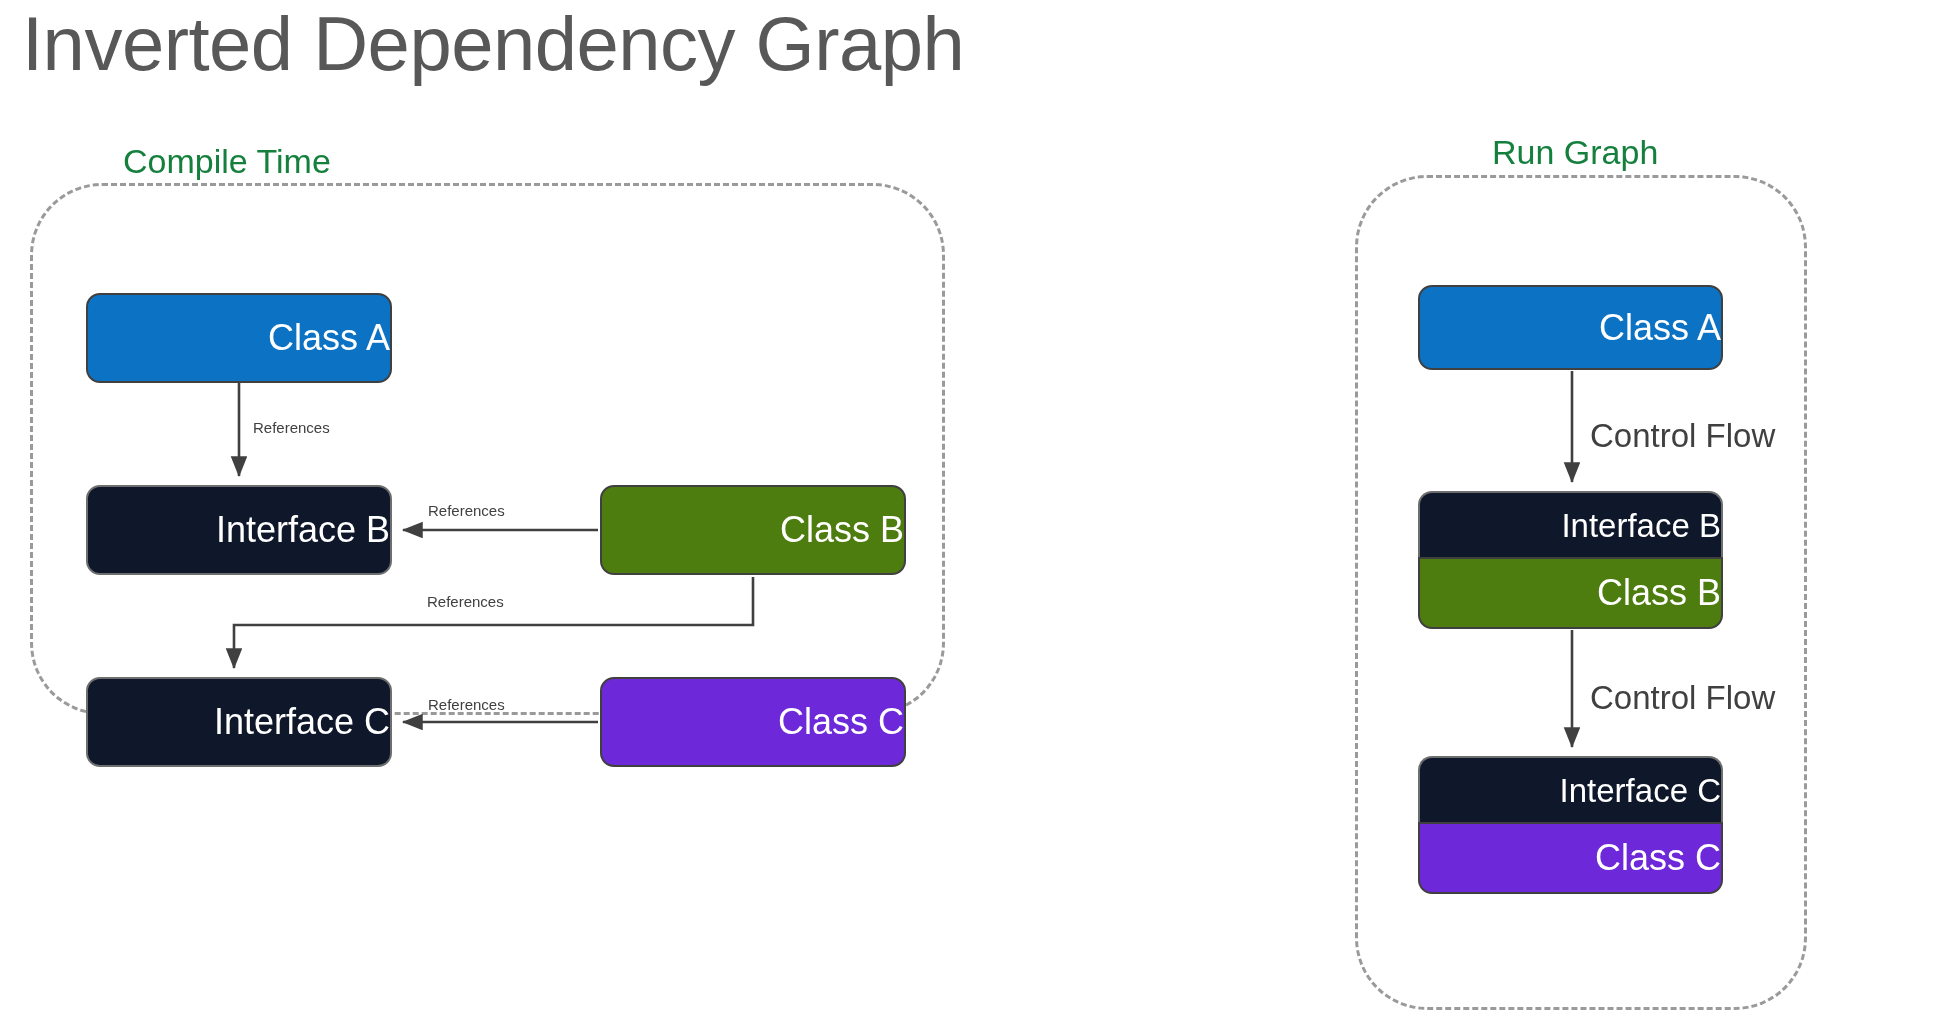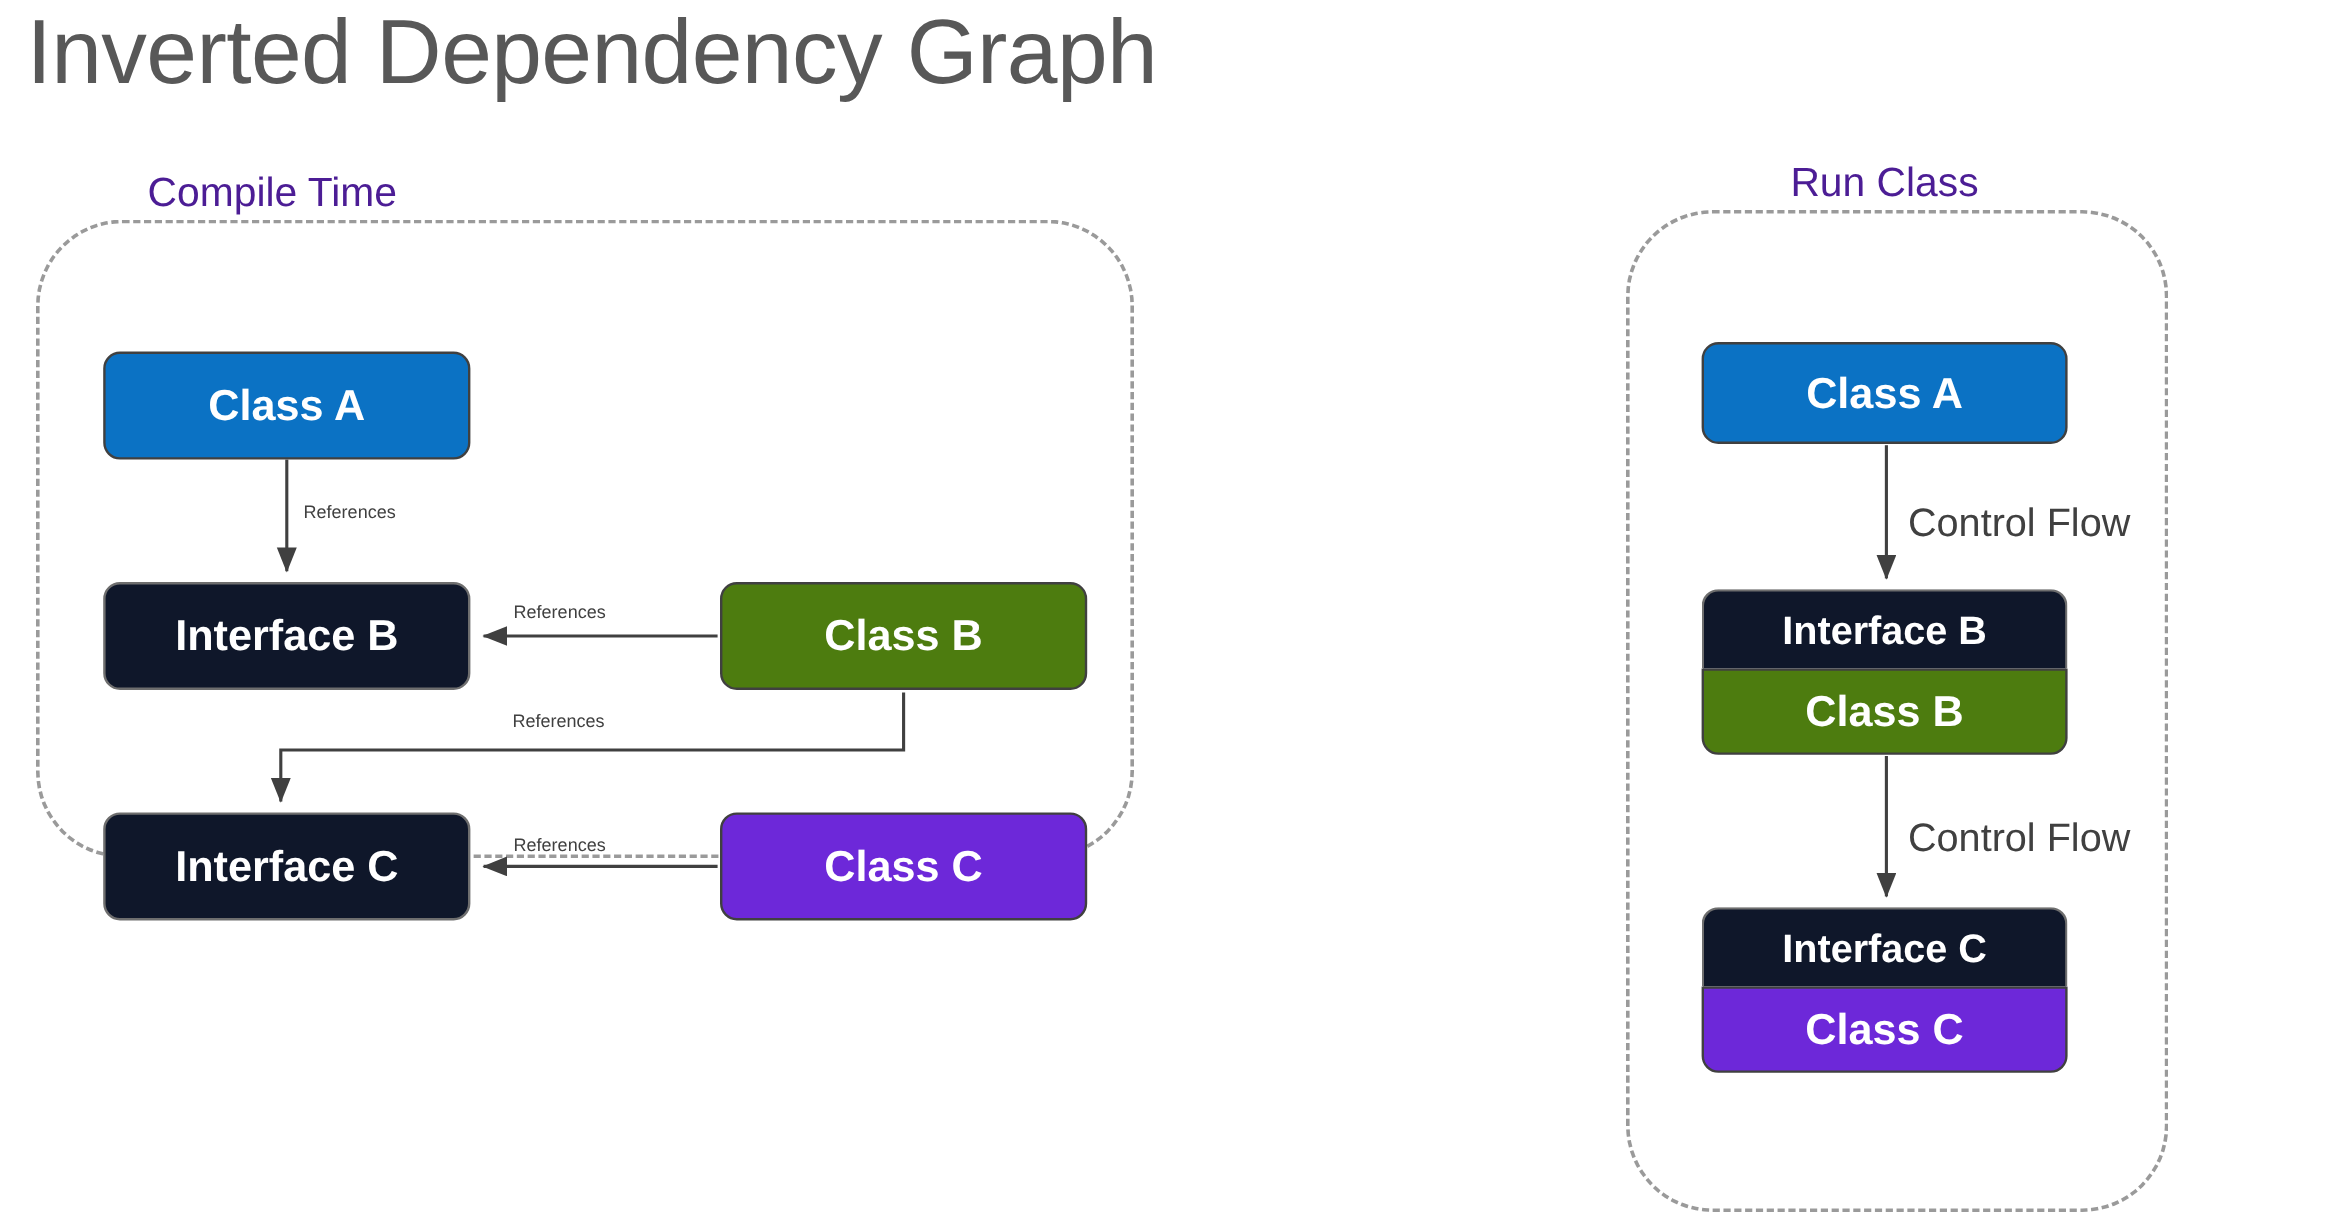--- a/index.html
+++ b/index.html
@@ -27,21 +27,21 @@
     font-size: 76px;
     font-weight: 400;
     color: #585858;
     letter-spacing: -0.5px;
     white-space: nowrap;
     line-height: 1.0;
   }
   .section-title {
     position: absolute;
     font-size: 34px;
-    color: #4c1d95;
+    color: #15803d;
     white-space: nowrap;
     text-align: right;
     line-height: 1.0;
   }
   #compile-title { left: 123px; top: 144px; }
   #runtime-title { left: 1492px; top: 135px; }
 
   .dashed-group {
     position: absolute;
     border: 3px dashed #9a9a9a;
@@ -52,24 +52,24 @@
   #compile-group { left: 30px; top: 183px; width: 915px; height: 532px; }
   #runtime-group { left: 1355px; top: 175px; width: 452px; height: 835px; }
 
   .node {
     position: absolute;
     box-sizing: border-box;
     border: 2.5px solid #404040;
     border-radius: 14px;
     display: flex;
     align-items: center;
-    justify-content: center;
+    justify-content: flex-end;
     color: #ffffff;
     font-size: 36px;
-    font-weight: 700;
+    font-weight: 400;
     white-space: nowrap;
     line-height: 1.0;
   }
   .node.blue   { background: #0B72C4; }
   .node.green  { background: #4d7c0f; }
   .node.purple { background: #6d28d9; }
   .node.gray   { background: #0f172a; border-color: #6e6e6e; }
 
   
   .node.stack-top    { border-radius: 14px 14px 0 0; border-bottom: none; }
@@ -125,21 +125,21 @@
   </div>
 
   <div class="edge-label" style="left:253px; top:420px;">References</div>
 
   <div class="edge-label" style="left:428px; top:503px;">References</div>
 
   <div class="edge-label" style="left:427px; top:594px;">References</div>
 
   <div class="edge-label" style="left:428px; top:697px;">References</div>
 
-  <div class="section-title" id="runtime-title">Run Class</div>
+  <div class="section-title" id="runtime-title">Run Graph</div>
 
   <div class="dashed-group" id="runtime-group"></div>
 
   <div class="node blue" style="left:1418px; top:285px; width:305px; height:85px;">
     <span>Class A</span>
   </div>
 
   <div class="node gray stack-top" style="left:1418px; top:491px; width:305px; height:66px; font-size:33px;">
     <span>Interface B</span>
   </div>

